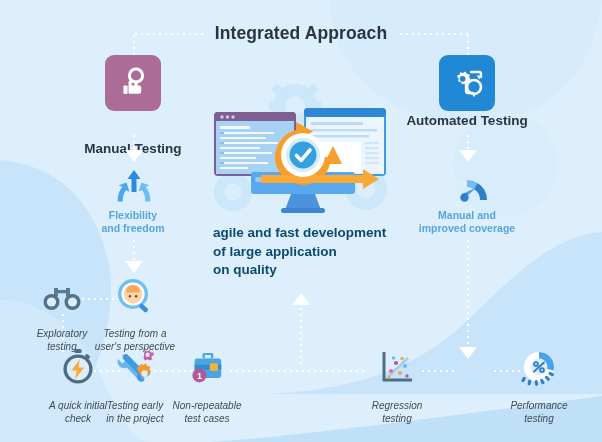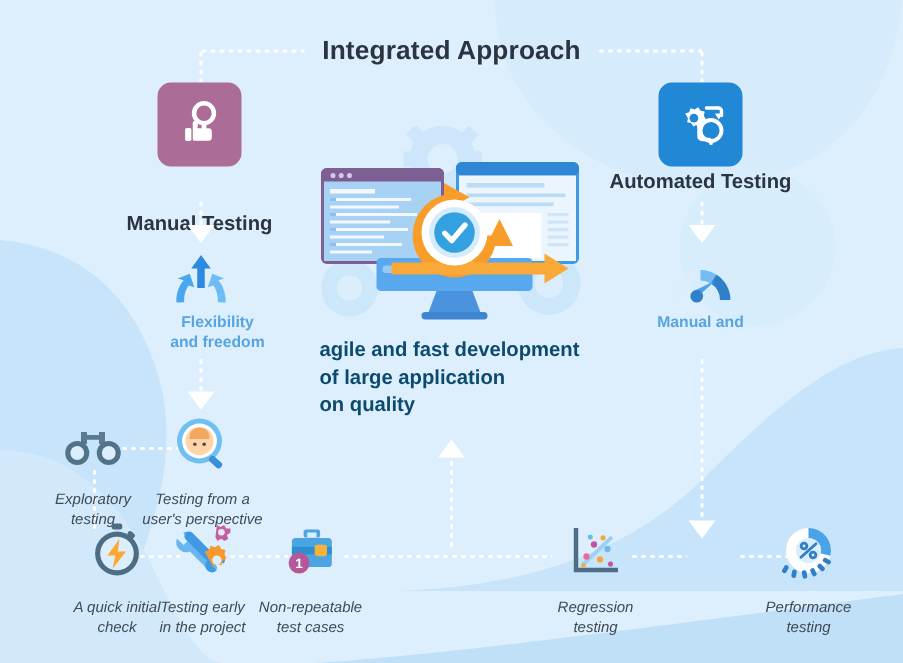--- a/index.html
+++ b/index.html
@@ -150,21 +150,21 @@
   <div class="branch-title" style="left:43px; top:113px;margin-top:28px;">Manual Testing</div>
 
   <div class="dot-v" style="left:133px; top:133px; height:18px;"></div>
   <div class="arrow-down" style="left:125px; top:150px;"></div>
 
   <svg style="position:absolute; left:110px; top:168px;" width="48" height="40" viewBox="0 0 48 40">
     <path d="M24 2 L30.5 11 L26.5 11 L26.5 24 L21.5 24 L21.5 11 L17.5 11 Z" fill="#2c8ae0"></path>
     <path d="M16.5 14.5 L19.5 23.5 L15.8 22.3 C13.2 26 12.6 29.8 12.8 33.5 L7.6 33.6 C7.4 28.2 8.9 23 12.4 18.8 L8.5 17.6 Z" fill="#4aa7ef"></path>
     <path d="M31.5 14.5 L39.5 17.6 L35.6 18.8 C39.1 23 40.6 28.2 40.4 33.6 L35.2 33.5 C35.4 29.8 34.8 26 32.2 22.3 L28.5 23.5 Z" fill="#6dbcf5"></path>
   </svg>
-  <div class="benefit-label" style="left:60px; top:209px;">
+  <div class="benefit-label" style="left:48px; top:209px;">
     <div>Flexibility</div>
     <div>and freedom</div>
   </div>
 
   <div class="dot-v" style="left:133px; top:238px; height:24px;"></div>
   <div class="arrow-down" style="left:125px; top:261px;"></div>
 
   <div class="dot-h" style="left:80px; top:298px; width:42px;"></div>
   <div class="dot-v" style="left:62px; top:312px; height:42px;"></div>
   <div class="dot-h" style="left:80px; top:370px; width:40px;"></div>
@@ -377,20 +377,21 @@
 
   <svg style="position:absolute; left:443px; top:170px;" width="48" height="36" viewBox="0 0 48 36">
     <path d="M4 30 A20 20 0 0 1 24 10 L24 17 A13 13 0 0 0 11 30 Z" fill="#dceefb"></path>
     <path d="M24 10 A20 20 0 0 1 34.5 13 L30.9 19 A13 13 0 0 0 24 17 Z" fill="#74bcf3"></path>
     <path d="M34.5 13 A20 20 0 0 1 44 30 L37 30 A13 13 0 0 0 30.9 19 Z" fill="#2f7fc9"></path>
     <path d="M34 17 L22.5 27.5 L19.5 24 Z" fill="#4aa3e8"></path>
     <circle cx="21.5" cy="27.5" r="4.2" fill="#2f7fc9"></circle>
   </svg>
   <div class="benefit-label" style="left:382px; top:209px;">
     <div>Manual and</div>
+    <div>improved coverage</div>
   </div>
 
   <div class="dot-v" style="left:467px; top:238px; height:110px;"></div>
   <div class="arrow-down" style="left:459px; top:347px;"></div>
 
   <div class="leaf" style="left:351px; top:347px;">
     <div class="leaf-ico">
       <svg width="40" height="38" viewBox="0 0 40 38">
         <path d="M7 3 L7 31 L35 31" stroke="#4d6d84" stroke-width="3" fill="none"></path>
         <path d="M11 28 L31 9" stroke="#9fd0f2" stroke-width="2.6" fill="none"></path>

